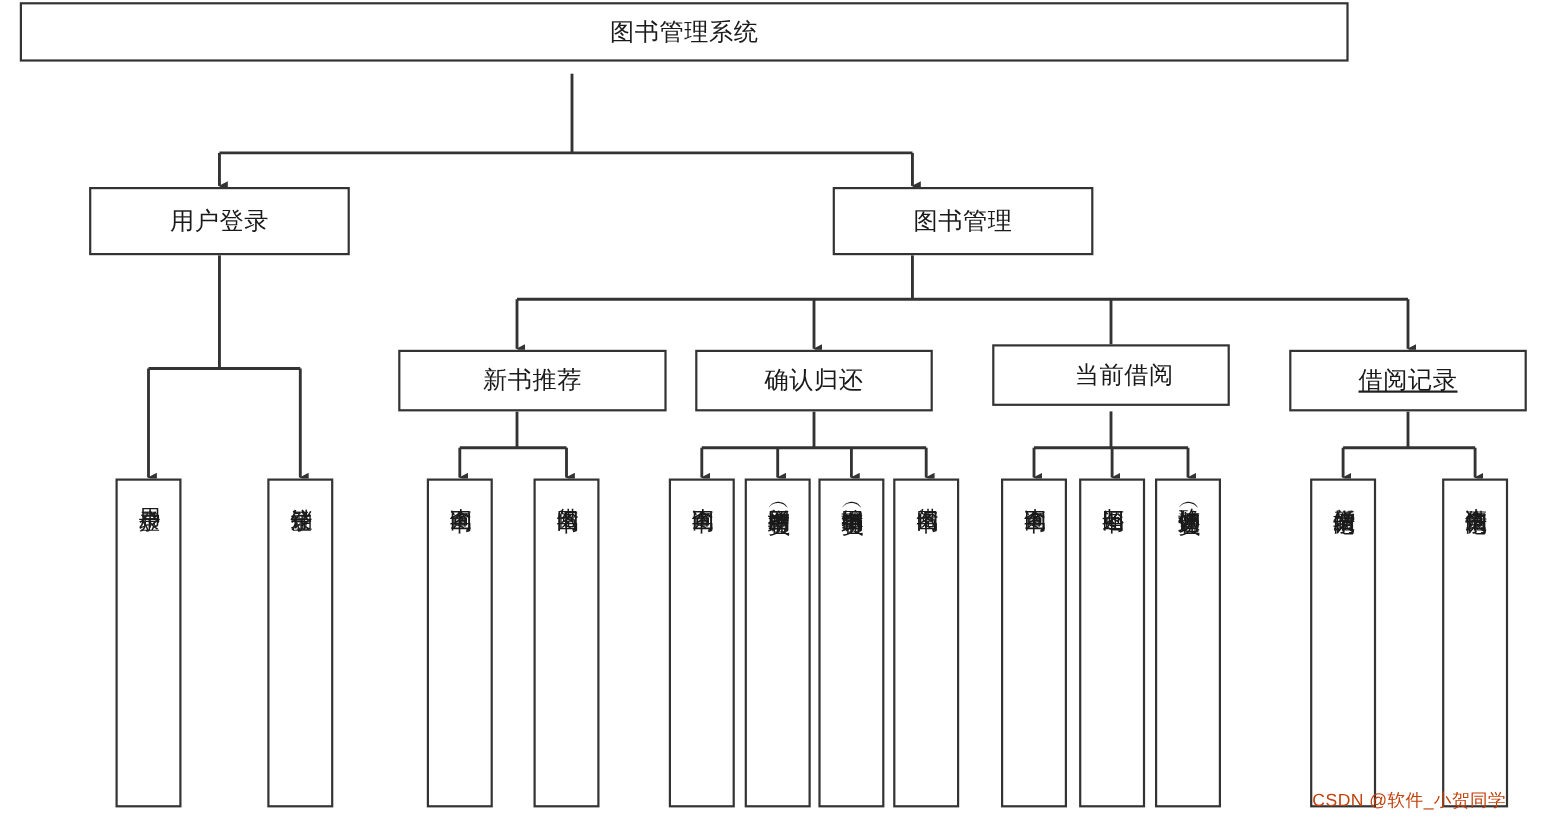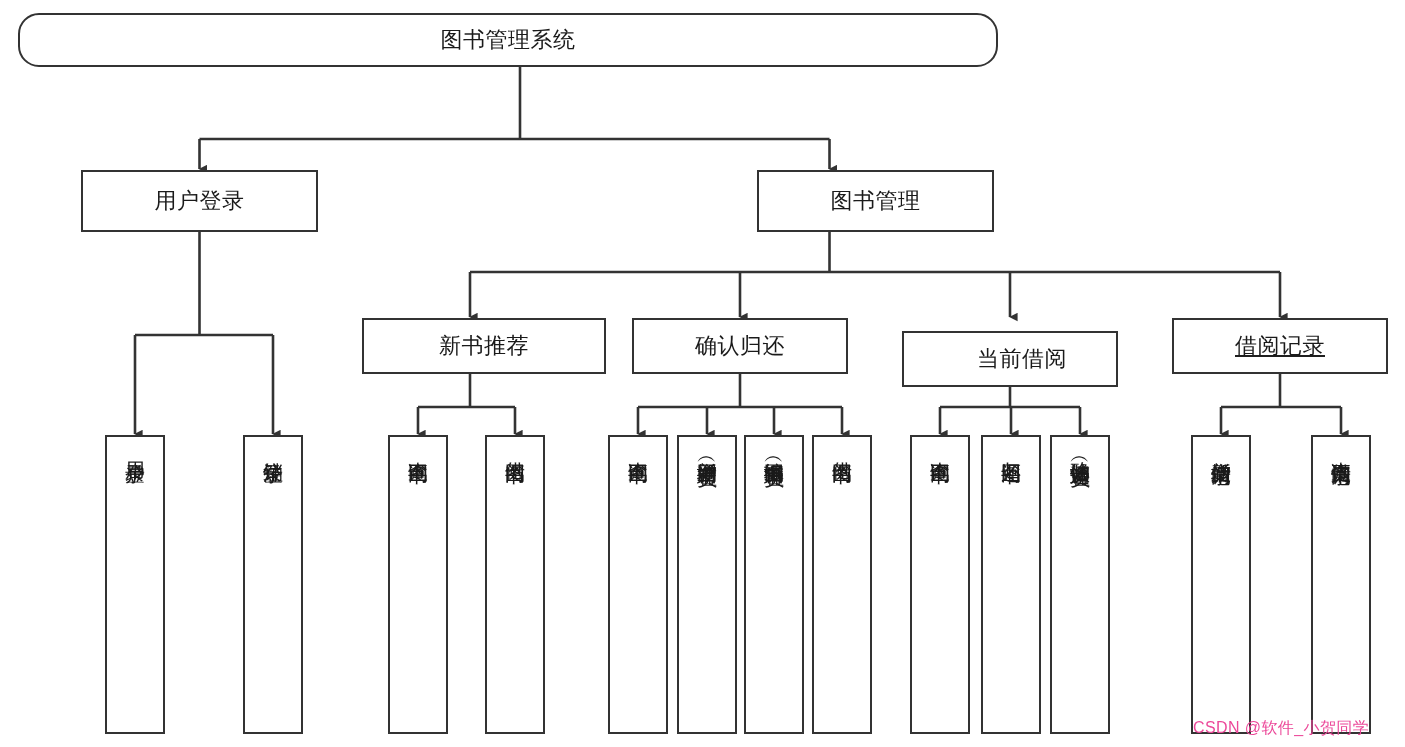--- a/index.html
+++ b/index.html
@@ -58,21 +58,21 @@
     justify-content: center;
     padding-top: 9px;
   }
   .node.root .node-label,
   .node.branch .node-label {
     font-size: 22px;
   }
   .watermark {
     position: absolute;
     font-size: 16px;
-    color: #ec4899;
+    color: #c2410c;
     letter-spacing: 0.4px;
     white-space: nowrap;
     z-index: 3;
   }
 </style>
 </head>
 <body>
 
 <div id="canvas">
 
@@ -113,36 +113,36 @@
         <path d="M 1011 407 L 1011 434" marker-end="url(#arrowhead)"></path>
         <path d="M 1080 407 L 1080 434" marker-end="url(#arrowhead)"></path>
         <path d="M 1280 374 L 1280 407"></path>
         <path d="M 1221 407 L 1341 407"></path>
         <path d="M 1221 407 L 1221 434" marker-end="url(#arrowhead)"></path>
         <path d="M 1341 407 L 1341 434" marker-end="url(#arrowhead)"></path>
       </g>
   </svg>
 
   <div id="nodes-layer">
-      <div class="node root" style="left: 18px; top: 13px; width: 980px; height: 54px; border-radius: 21px;">
+      <div class="node root" style="left: 18px; top: 2px; width: 1208px; height: 54px;">
         <span class="node-label">图书管理系统</span>
       </div>
       <div class="node branch" style="left: 81px; top: 170px; width: 237px; height: 62px;">
         <span class="node-label">用户登录</span>
       </div>
       <div class="node branch" style="left: 711px; top: 170px; width: 237px; height: 62px; margin-left: 46px;">
         <span class="node-label">图书管理</span>
       </div>
       <div class="node branch" style="left: 362px; top: 318px; width: 244px; height: 56px;">
         <span class="node-label">新书推荐</span>
       </div>
       <div class="node branch" style="left: 632px; top: 318px; width: 216px; height: 56px;">
         <span class="node-label">确认归还</span>
       </div>
-      <div class="node branch" style="left: 902px; top: 331px; width: 216px; height: 56px; padding-left: 24px;">
+      <div class="node branch" style="left: 902px; top: 313px; width: 216px; height: 56px; padding-left: 24px;">
         <span class="node-label">当前借阅</span>
       </div>
       <div class="node branch" style="left: 1172px; top: 318px; width: 216px; height: 56px; text-decoration: underline;">
         <span class="node-label">借阅记录</span>
       </div>
       <div class="node leaf" style="left: 105px; top: 435px; width: 60px; height: 299px;">
         <span class="node-label">用户登录</span>
       </div>
       <div class="node leaf" style="left: 243px; top: 435px; width: 60px; height: 299px;">
         <span class="node-label">注销登录</span>

